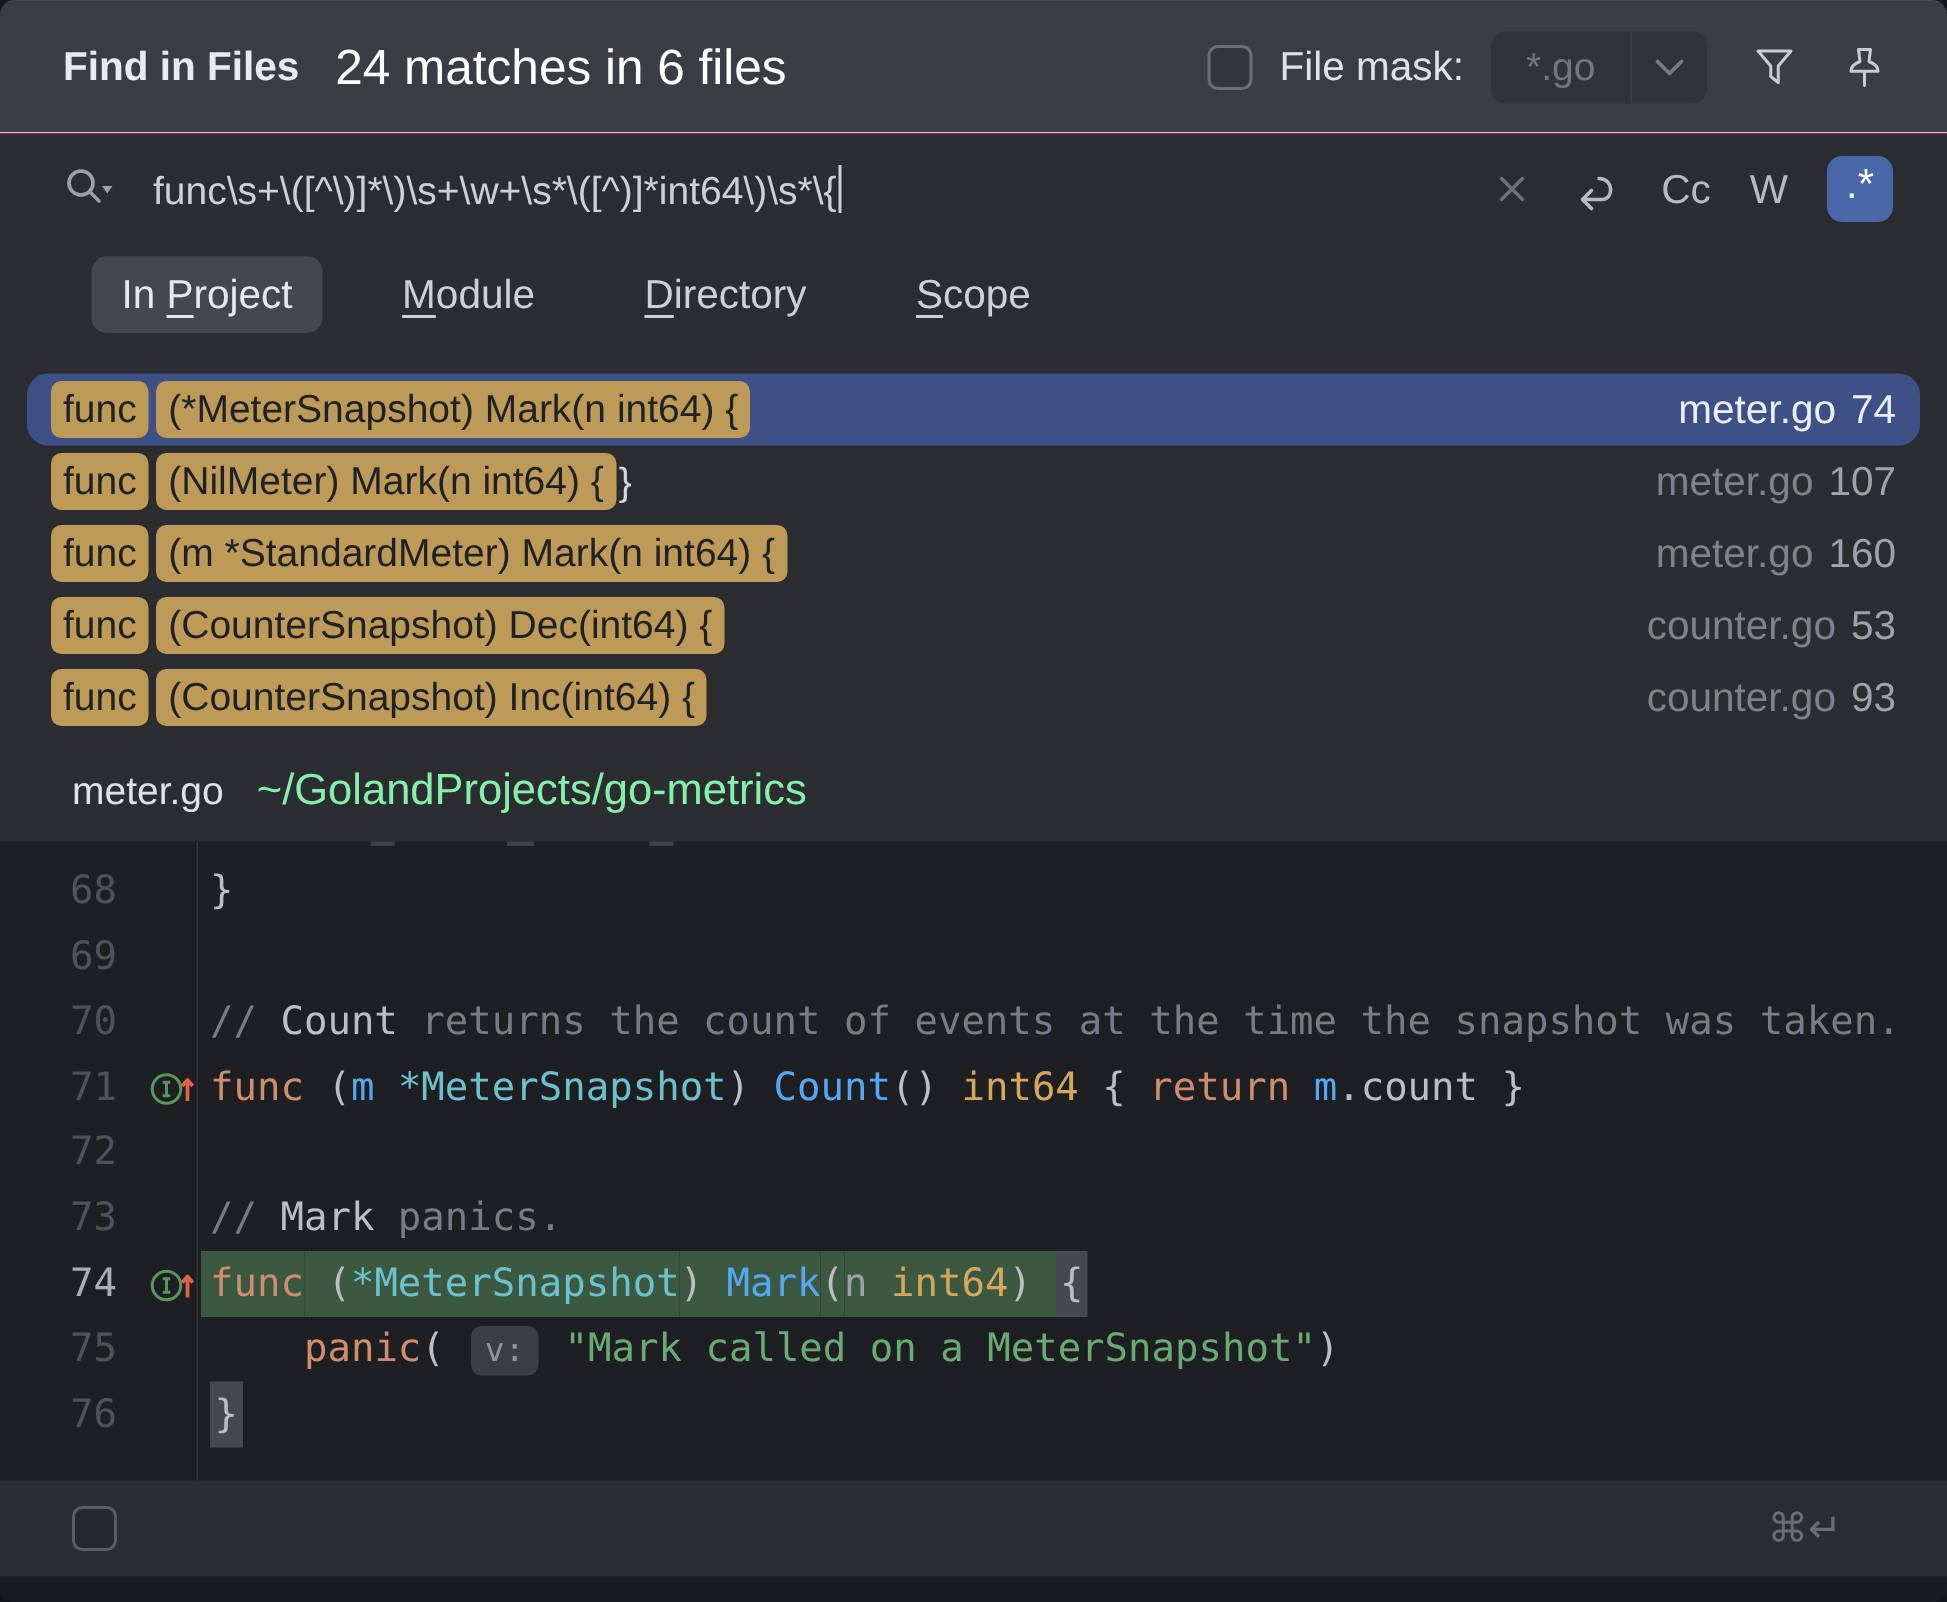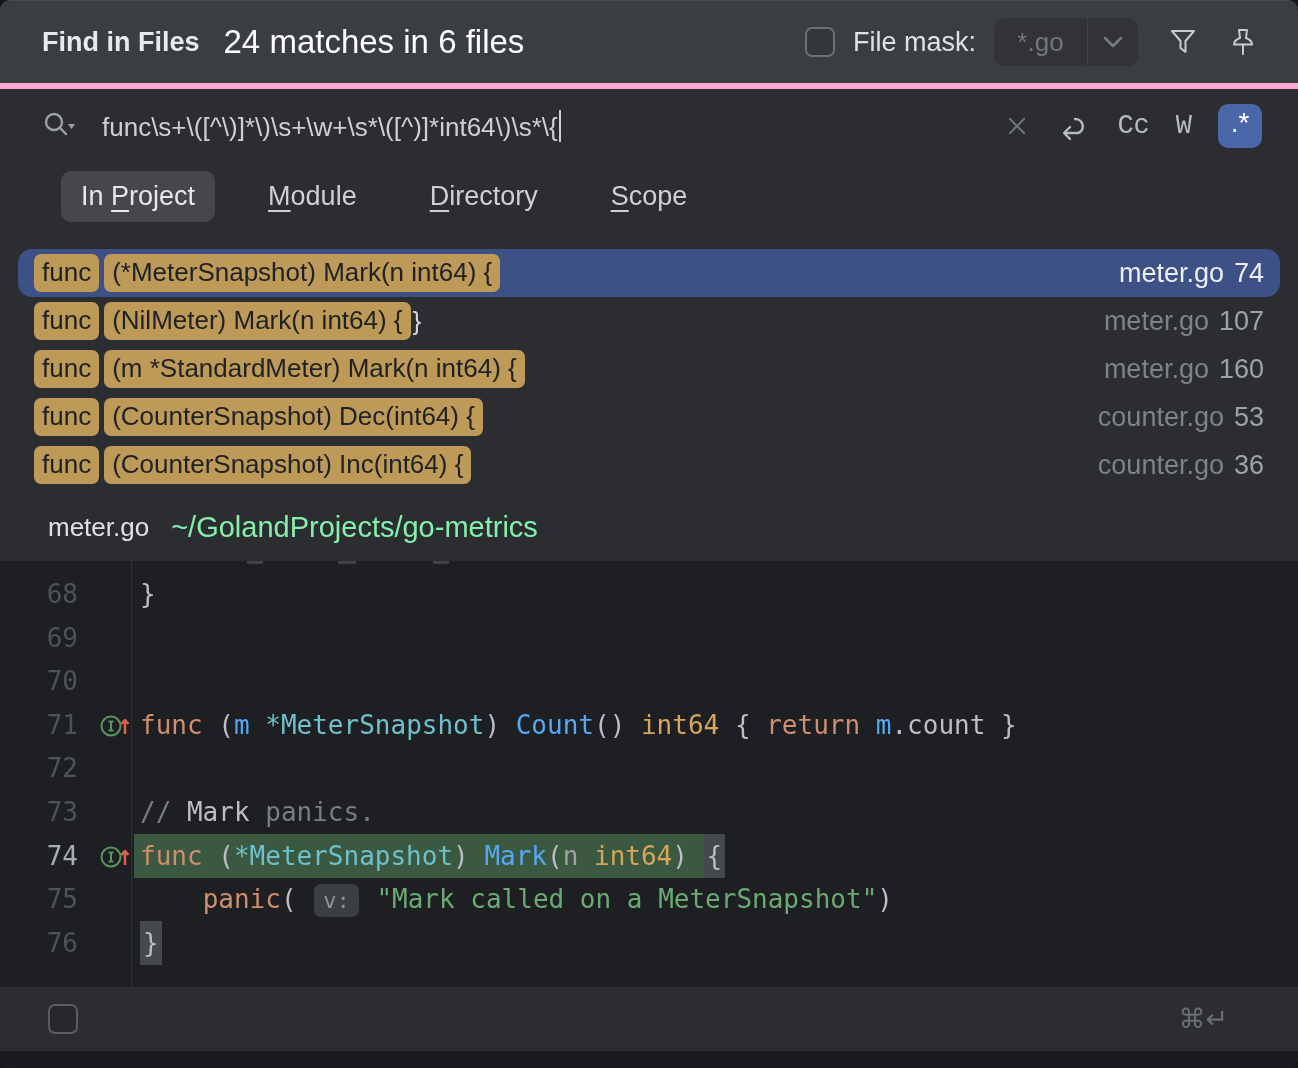--- a/index.html
+++ b/index.html
@@ -1,39 +1,39 @@
 <!DOCTYPE html>
 <html><head>
 <meta charset="utf-8">
 <style>
   html,body{margin:0;padding:0;background:#151619;}
   .app{position:relative;width:1298px;height:1068px;background:#2B2D30;
        font-family:"Liberation Sans",sans-serif;overflow:hidden;border-radius:10px;
        border-top:1px solid #4A4C50;box-sizing:border-box;}
   
   .hdr{position:absolute;top:0;left:0;right:0;height:88px;background:#3A3D42;
-       border-bottom:6px solid #f9a8d4;display:flex;align-items:center;
+       border-bottom:1px solid #f9a8d4;display:flex;align-items:center;
        padding:0 40px 0 42px;box-sizing:border-box;}
   .hdr-title{font-size:27px;font-weight:bold;color:#E8EAED;margin-right:24px;}
   .hdr-summary{font-size:33px;color:#ffffff;}
   .hdr-right{margin-left:auto;display:flex;align-items:center;}
   .cb{width:26px;height:26px;border:2px solid #6C6F75;border-radius:7px;background:#33363B;flex:none;}
   .fm-label{font-size:27px;color:#DFE1E5;margin:0 18px 0 18px;}
   .combo{width:144px;height:48px;background:#313338;border-radius:10px;display:flex;align-items:center;overflow:hidden;}
   .combo-val{flex:1;text-align:center;font-size:26px;color:#73767D;}
   .combo-div{width:1px;height:48px;background:#3E4146;}
   .combo-btn{width:50px;display:flex;justify-content:center;align-items:center;}
   .hicon{margin-left:30px;display:flex;align-items:center;}
   
   .srow{position:absolute;top:88px;left:0;right:0;height:74px;background:#2B2D30;
         display:flex;align-items:center;padding:0 36px 0 42px;box-sizing:border-box;}
   .query{font-size:26px;color:#CED0D6;white-space:pre;margin-left:26px;}
   .caret{display:inline-block;width:2px;height:32px;background:#CED0D6;vertical-align:-6px;margin-left:1px;}
   .srow-right{margin-left:auto;display:flex;align-items:center;gap:26px;}
-  .toggle-txt{font-size:27px;color:#B7BBC1;font-family:Liberation Mono, monospace;}
+  .toggle-txt{font-size:27px;color:#B7BBC1;}
   .re-box{width:44px;height:44px;background:#4A67A9;border-radius:10px;color:#FFFFFF;
           font-size:28px;display:flex;justify-content:center;align-items:center;line-height:1;padding-bottom:6px;box-sizing:border-box;}
   
   .tabs{position:absolute;top:170px;left:42px;display:flex;align-items:center;gap:14px;}
   .tab{font-size:27px;color:#CED0D6;padding:10px 20px;border-radius:10px;margin-left:19px;}
   .tab.sel{background:#45474C;color:#E6E8EB;}
   .tab .mn{text-decoration:underline;text-underline-offset:5px;}
   
   .list{position:absolute;top:248px;left:0;right:0;}
   .row{height:48px;display:flex;align-items:center;margin:0 18px;border-radius:14px;padding:0 16px;box-sizing:border-box;}
@@ -168,38 +168,38 @@
     <div class="row">
       <span class="chip">func</span>
       <span class="chip">(CounterSnapshot) Dec(int64) {</span>
       <span class="tail"></span>
       <span class="rlabel"><span class="rfile">counter.go</span><span class="rline">53</span></span>
     </div>
     <div class="row">
       <span class="chip">func</span>
       <span class="chip">(CounterSnapshot) Inc(int64) {</span>
       <span class="tail"></span>
-      <span class="rlabel"><span class="rfile">counter.go</span><span class="rline">36</span></span>
+      <span class="rlabel"><span class="rfile">counter.go</span><span class="rline">93</span></span>
     </div>
   </div>
 
   <div class="pvh">
     <span class="pv-file">meter.go</span>
     <span class="pv-path">~/GolandProjects/go-metrics</span>
   </div>
 
   <div class="editor">
     <span class="topmark" style="left:247px;width:16px"></span>
     <span class="topmark" style="left:338px;width:18px"></span>
     <span class="topmark" style="left:433px;width:16px"></span>
     <div class="gutter-sep"></div>
     <div id="editor-lines">
         <div class="eline"><span class="lnum">68</span><span class="code"><span class="tk-p">}</span></span></div>
         <div class="eline"><span class="lnum">69</span><span class="code"></span></div>
-        <div class="eline"><span class="lnum">70</span></div>
+        <div class="eline"><span class="lnum">70</span><span class="code"><span class="tk-c">// </span><span class="tk-ce">Count</span><span class="tk-c"> returns the count of events at the time the snapshot was taken.</span></span></div>
         <div class="eline"><span class="lnum">71</span><span class="gicon"><svg width="34" height="30" viewBox="0 0 34 30">
               <circle cx="14" cy="15" r="9.5" fill="none" stroke="#57965C" stroke-width="2"></circle>
               <path d="M14 10.5 V19.5 M11.5 10.5 H16.5 M11.5 19.5 H16.5" stroke="#57965C" stroke-width="2" fill="none"></path>
               <path d="M28 23 V10 M24.5 13 L28 9 L31.5 13" stroke="#E0604D" stroke-width="2.5" fill="none" stroke-linejoin="round"></path>
             </svg></span><span class="code"><span class="tk-k">func</span><span class="tk-p"> (</span><span class="tk-v">m</span><span class="tk-p"> </span><span class="tk-t">*MeterSnapshot</span><span class="tk-p">) </span><span class="tk-f">Count</span><span class="tk-p">() </span><span class="tk-ty">int64</span><span class="tk-p"> { </span><span class="tk-k">return</span><span class="tk-p"> </span><span class="tk-v">m</span><span class="tk-p">.count </span><span class="tk-p">}</span></span></div>
         <div class="eline"><span class="lnum">72</span><span class="code"></span></div>
         <div class="eline"><span class="lnum">73</span><span class="code"><span class="tk-c">// </span><span class="tk-ce">Mark</span><span class="tk-c"> panics.</span></span></div>
         <div class="eline cur"><span class="lnum cur">74</span><span class="gicon"><svg width="34" height="30" viewBox="0 0 34 30">
               <circle cx="14" cy="15" r="9.5" fill="none" stroke="#57965C" stroke-width="2"></circle>
               <path d="M14 10.5 V19.5 M11.5 10.5 H16.5 M11.5 19.5 H16.5" stroke="#57965C" stroke-width="2" fill="none"></path>

